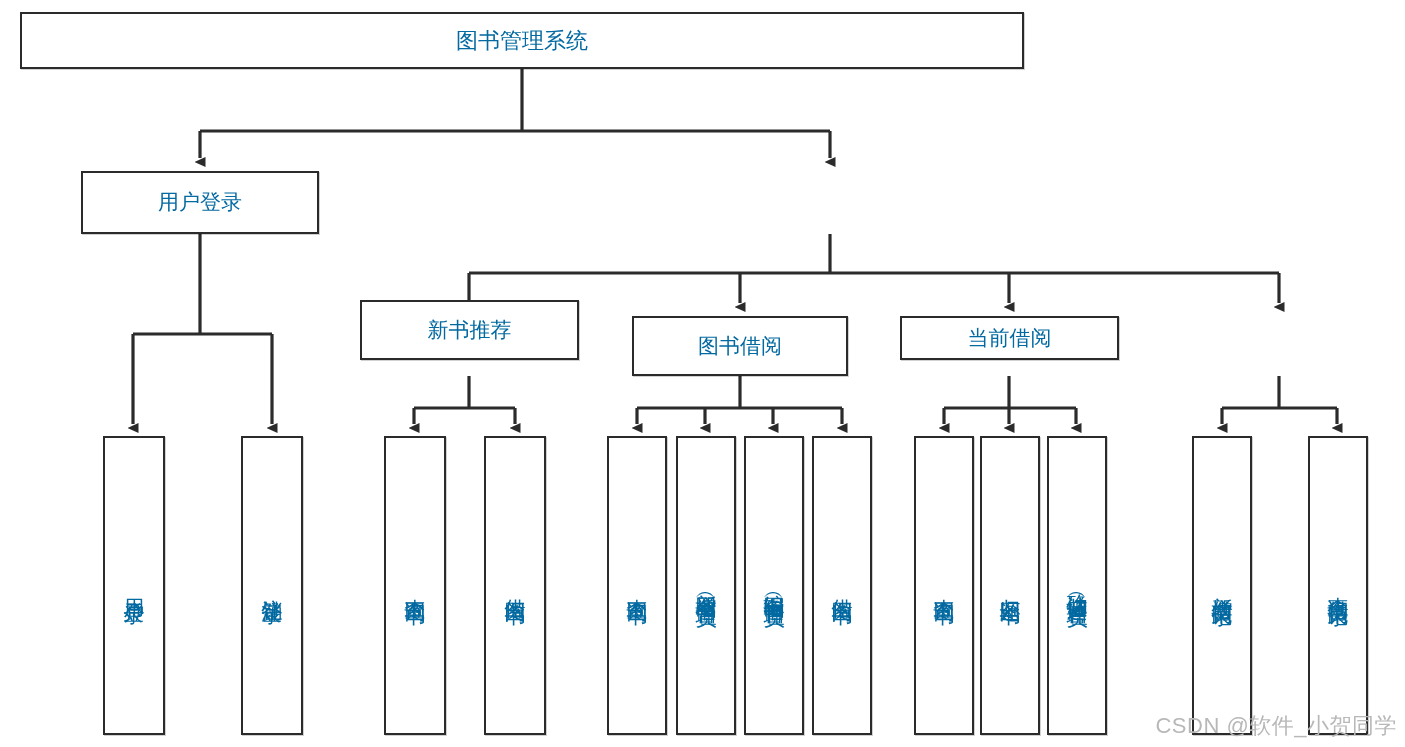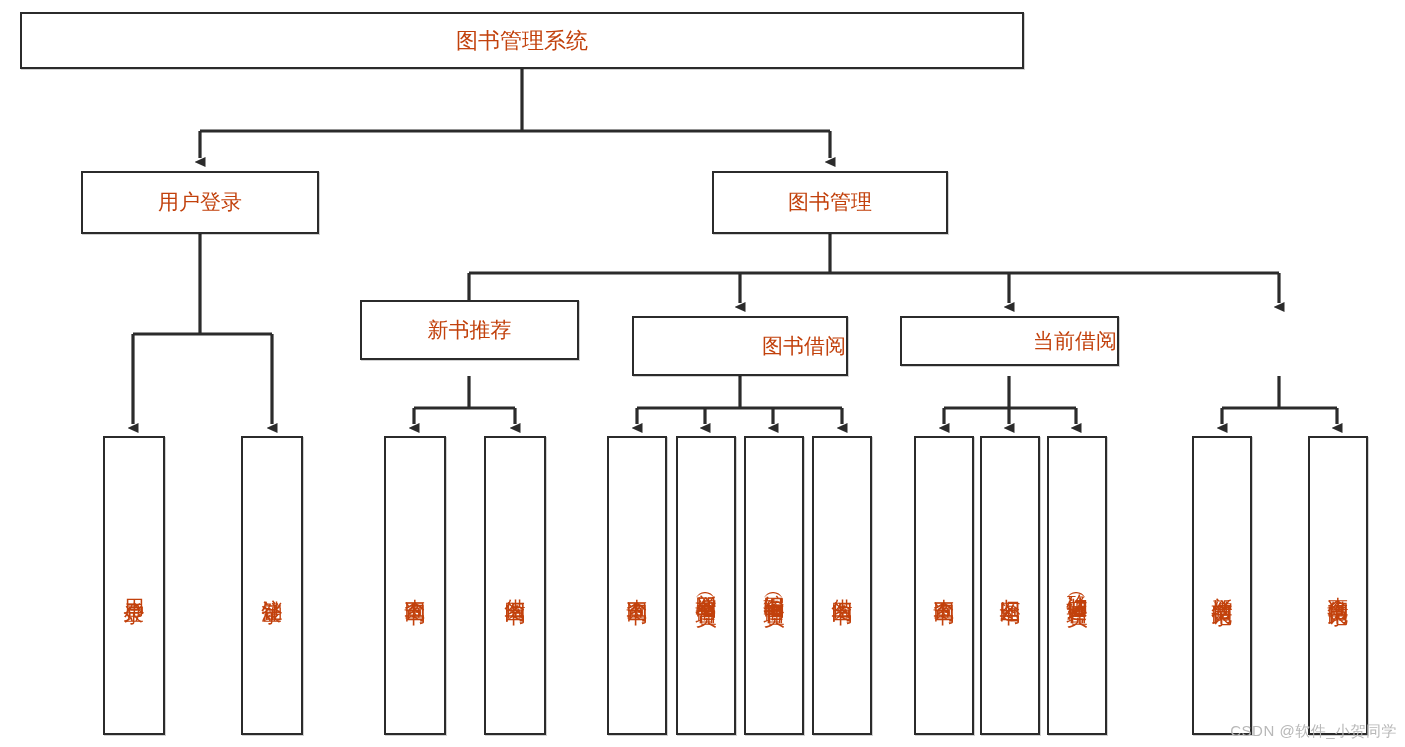--- a/index.html
+++ b/index.html
@@ -28,21 +28,21 @@
     pointer-events: none;
   }
   .node {
     position: absolute;
     box-sizing: border-box;
     border: 2px solid #2b2b2b;
     background: #ffffff;
     display: flex;
     align-items: center;
     justify-content: center;
-    color: #c2410c;
+    color: #0369a1;
     box-shadow: 1px 1px 0 rgba(0,0,0,0.18);
   }
   .node-label {
     display: block;
     text-align: center;
     line-height: 1.25;
     white-space: nowrap;
   }
   .node.horizontal .node-label {
     font-size: 21px;
@@ -52,21 +52,21 @@
     text-orientation: upright;
     font-size: 21px;
     letter-spacing: 2px;
     line-height: 1.05;
   }
   .node.root .node-label { font-size: 22px; }
   .watermark {
     position: absolute;
     right: 8px;
     bottom: 6px;
-    font-size: 15px;
+    font-size: 22px;
     color: #b8b8b8;
     letter-spacing: 0.5px;
     user-select: none;
     white-space: nowrap;
   }
 </style>
 </head>
 <body>
 
 <div id="diagram-root">
@@ -121,31 +121,28 @@
     </g>
   </svg>
 
   <div class="node root horizontal" style="left:20px; top:12px; width:1004px; height:57px;">
     <span class="node-label">图书管理系统</span>
   </div>
 
   <div class="node horizontal" style="left:81px; top:171px; width:238px; height:63px;">
     <span class="node-label">用户登录</span>
   </div>
-  <div class="node horizontal" style="left:712px; top:171px; width:236px; height:63px;">
-    <span class="node-label">图书管理</span>
-  </div>
 
   <div class="node horizontal" style="left:360px; top:300px; width:219px; height:60px;">
     <span class="node-label">新书推荐</span>
   </div>
-  <div class="node horizontal" style="left:632px; top:316px; width:216px; height:60px;justify-content:flex-end;">
+  <div class="node horizontal" style="left:632px; top:316px; width:216px; height:60px;">
     <span class="node-label">图书借阅</span>
   </div>
-  <div class="node horizontal" style="left:900px; top:316px; width:219px; height:50px;justify-content:flex-end;">
+  <div class="node horizontal" style="left:900px; top:316px; width:219px; height:44px;">
     <span class="node-label">当前借阅</span>
   </div>
 
   <div class="node vertical" style="left:103px; top:436px; width:62px; height:299px;">
     <span class="node-label">用户登录</span>
   </div>
   <div class="node vertical" style="left:241px; top:436px; width:62px; height:299px;">
     <span class="node-label">注销登录</span>
   </div>
 

